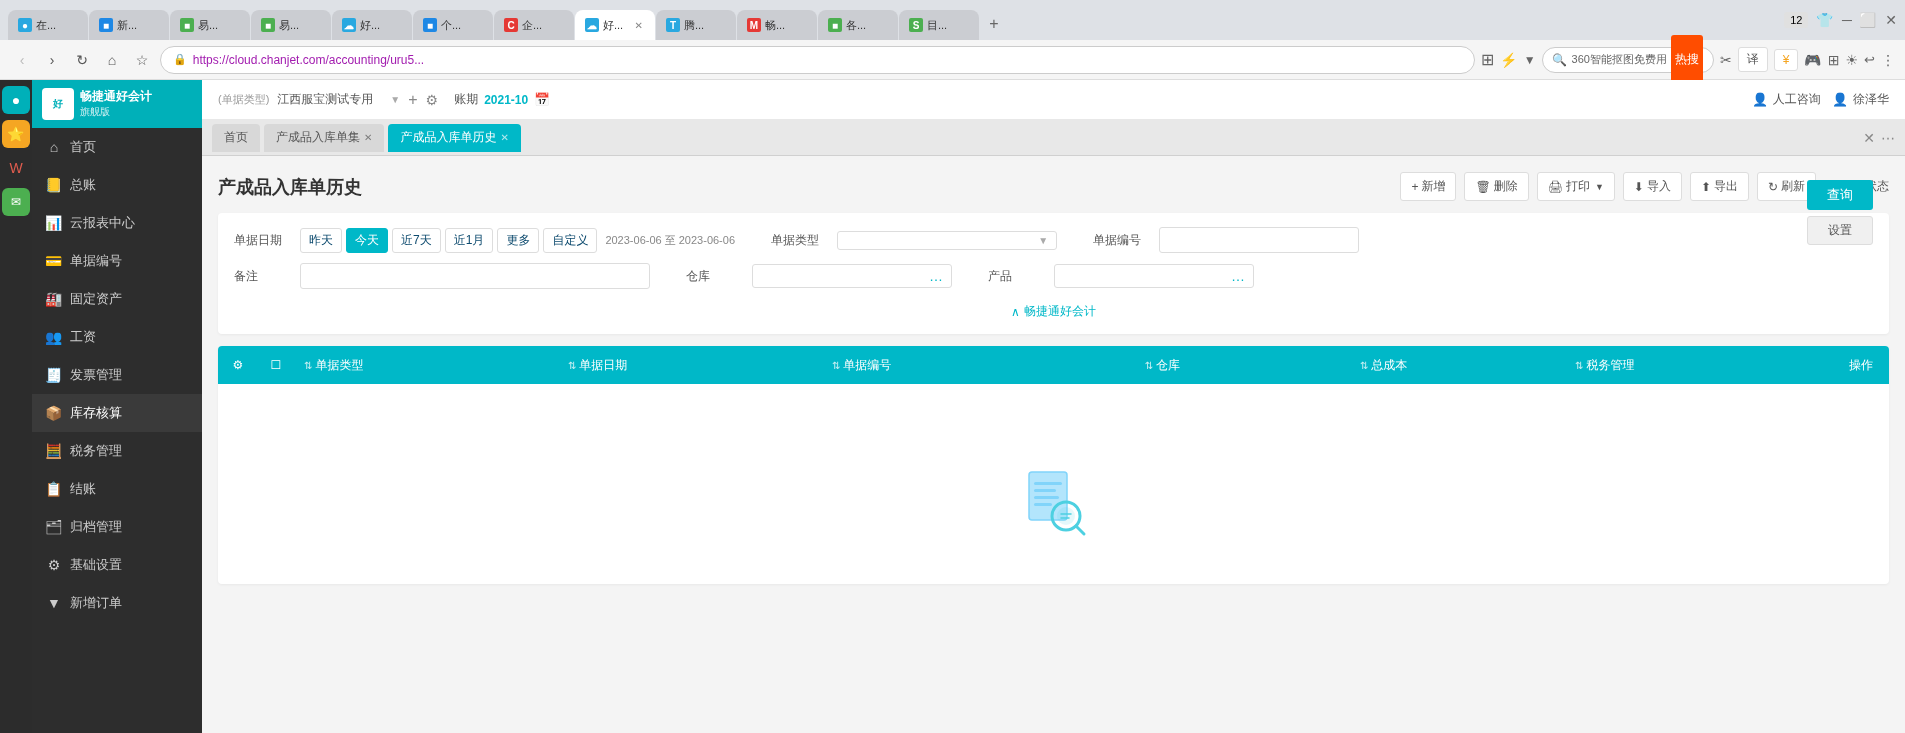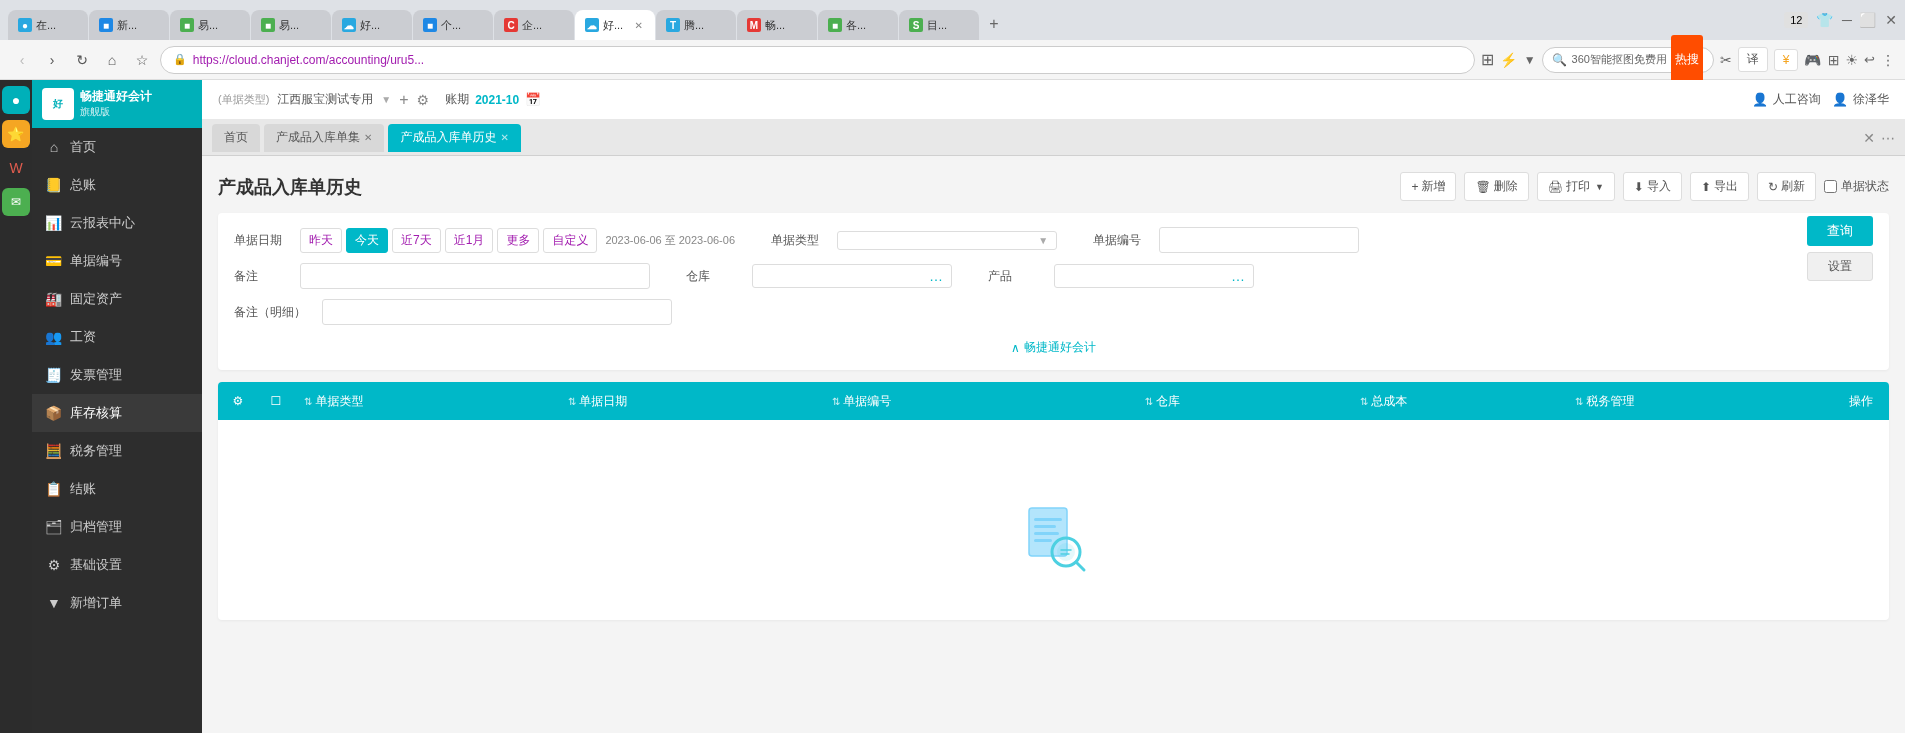--- a/index.html
+++ b/index.html
@@ -295,21 +295,21 @@
       padding: 6px 16px;
       display: flex;
       align-items: center;
       gap: 8px;
       border-bottom: 1px solid #e8e8e8;
       height: 40px;
     }
     .account-selector {
       display: flex;
       align-items: center;
-      gap: 8px;
+      gap: 17px;
       font-size: 12px;
       color: #555;
       cursor: pointer;
     }
     .period-info {
       display: flex;
       align-items: center;
       gap: 6px;
       font-size: 12px;
       color: #555;
@@ -392,21 +392,21 @@
       display: flex;
       align-items: center;
       gap: 4px;
     }
     .date-btn {
       padding: 3px 8px;
       font-size: 12px;
       border: 1px solid #ddd;
       border-radius: 3px;
       background: #fff;
-      color: #a21caf;
+      color: #0c4a6e;
       cursor: pointer;
     }
     .date-btn.active {
       background: #00b8c8;
       color: #fff;
       border-color: #00b8c8;
     }
     .date-range-text {
       font-size: 11px;
       color: #888;
@@ -828,24 +828,20 @@
             <span style="flex:1;"></span>
             <span class="filter-dots">…</span>
           </div>
           <span class="filter-label" style="margin-left:20px;">产品</span>
           <div class="filter-select">
             <span style="flex:1;"></span>
             <span class="filter-dots">…</span>
           </div>
         </div>
 
-        <div class="filter-row">
-          <span class="filter-label">备注（明细）</span>
-          <input type="text" class="filter-input filter-input-wide" style="">
-        </div>
 
         <div style="text-align:center;">
           <div class="collapse-btn">
             <span>∧</span>
             <span>畅捷通好会计</span>
           </div>
         </div>
 
         <div style="position:absolute;right:32px;margin-top:-140px;display:flex;flex-direction:column;gap:6px;">
           <button class="query-btn">查询</button>

